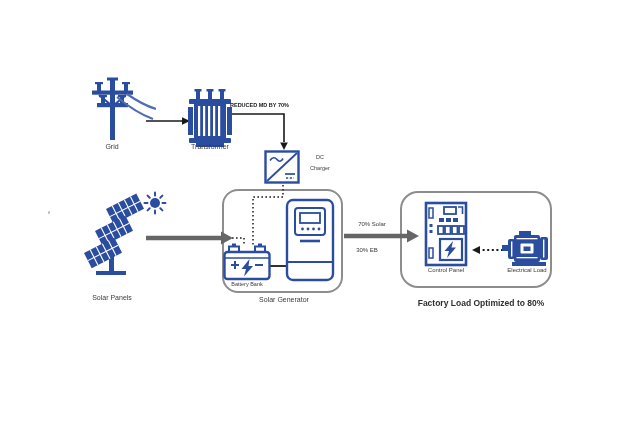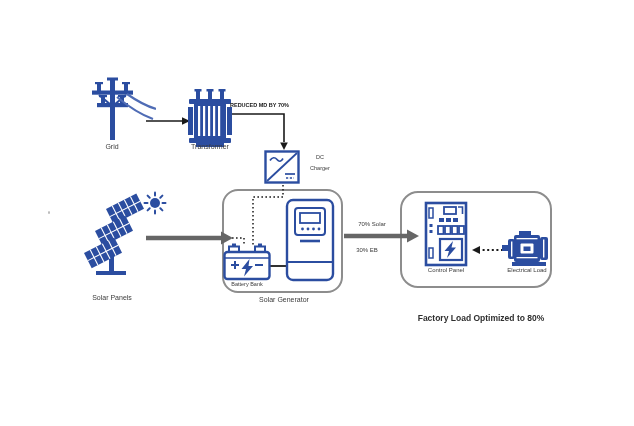--- a/index.html
+++ b/index.html
@@ -230,17 +230,17 @@
       <rect x="14.5" y="26" width="21" height="1.3" fill="#ffffff"></rect>
       <rect x="18.5" y="12.5" width="13" height="10" rx="1" fill="#ffffff"></rect>
       <rect x="21.5" y="15.5" width="7" height="4.5"></rect>
       <rect x="38" y="6" width="8" height="23" rx="2"></rect>
       <rect x="41" y="8.5" width="1.4" height="18" fill="#ffffff"></rect>
       <rect x="10" y="31" width="34" height="4"></rect>
     </svg>
   </div>
   <div class="lbl lbl-6" style="left:496px;top:267px;width:62px;">Electrical Load</div>
 
-  <div class="lbl caption" style="left:401px;top:314px;width:160px;">Factory Load Optimized to 80%</div>
+  <div class="lbl caption" style="left:401px;top:299px;width:160px;">Factory Load Optimized to 80%</div>
 
   <div class="speck"></div>
 
 </div>
 
 </body></html>

